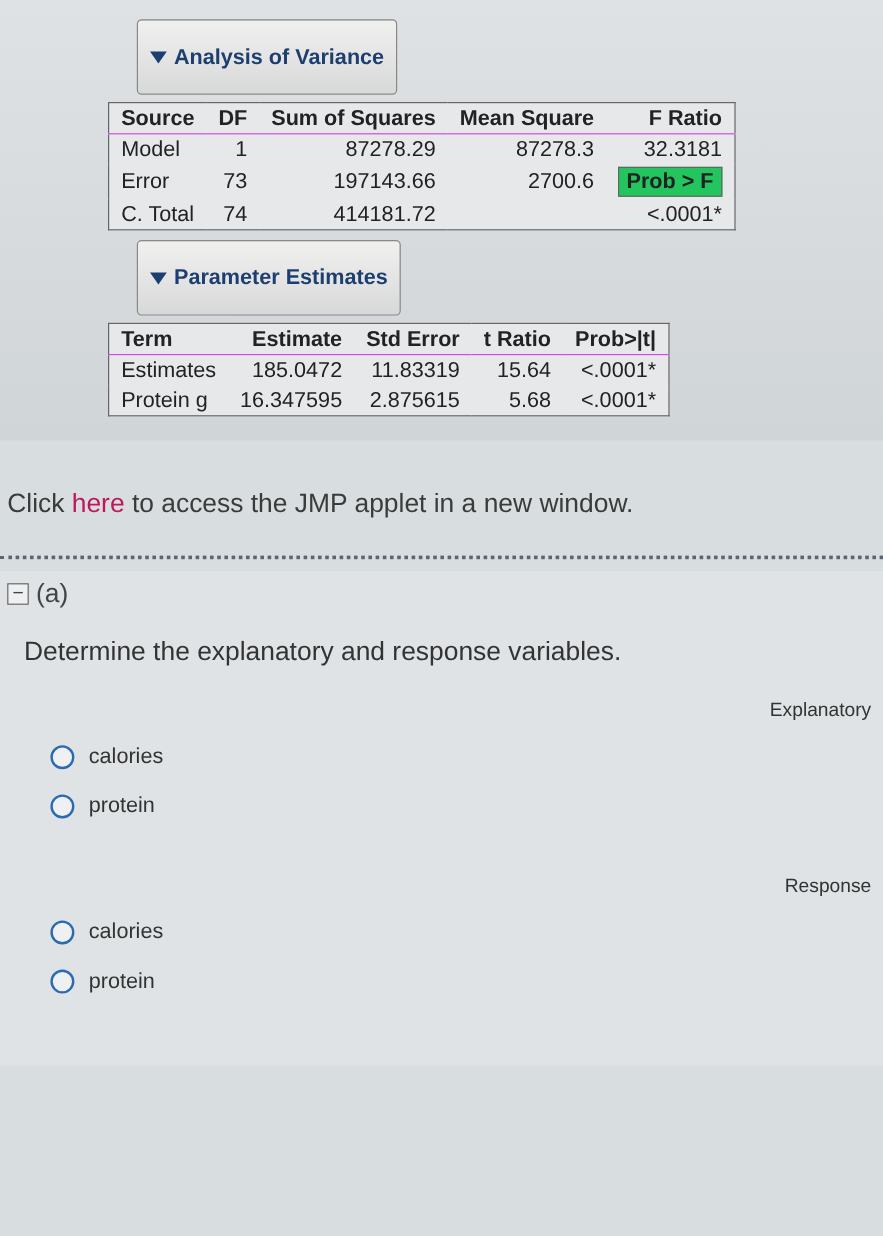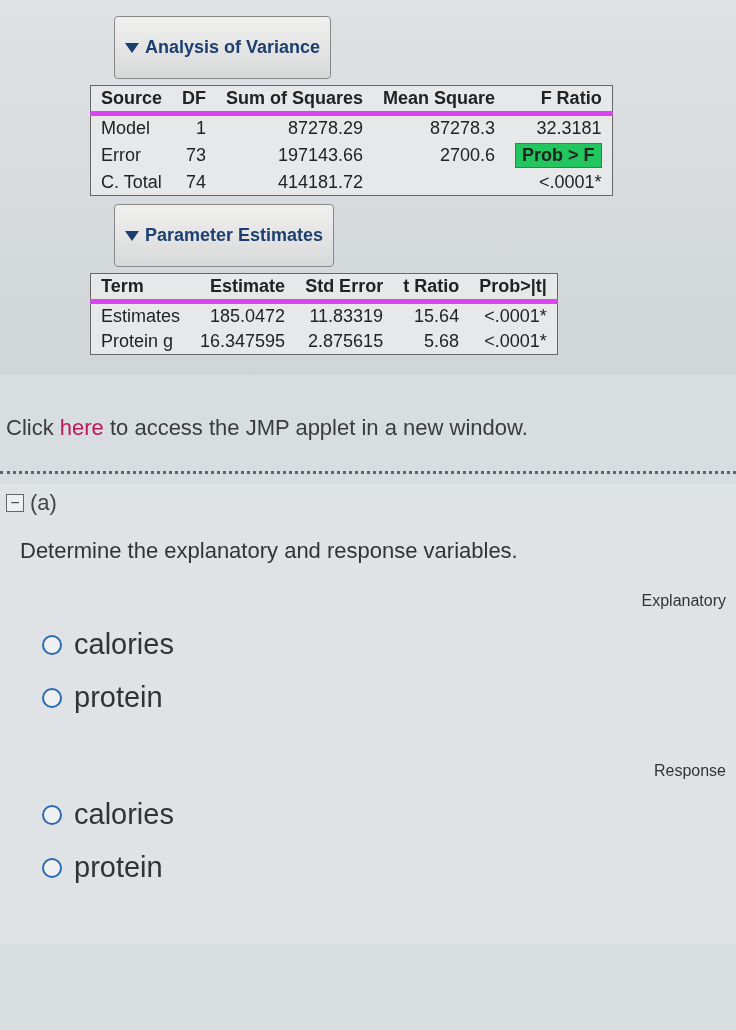--- a/index.html
+++ b/index.html
@@ -41,21 +41,21 @@
     margin-left: 0;
     border: 1px solid #666;
   }
   table.jmp th, table.jmp td {
     padding: 2px 10px;
     border: 0;
     font-weight: normal;
   }
   table.jmp thead th {
     font-weight: bold;
-    border-bottom: 5px solid #d946ef;
+    border-bottom: 1px solid #d946ef;
     text-align: right;
     white-space: nowrap;
   }
   table.jmp thead th:first-child { text-align: left; }
   table.jmp td.l { text-align: left; }
   table.jmp td.r { text-align: right; }
   .boxed {
     border: 1px solid #666;
     padding: 1px 6px;
     font-weight: bold;
@@ -108,21 +108,21 @@
   .group-label {
     margin: 0 0 18px 16px;
     font-size: 16px;
     text-align: right;
   }
   .radio-row {
     display: flex;
     align-items: center;
     gap: 12px;
     margin: 0 0 20px 36px;
-    font-size: 29px;
+    font-size: 18px;
   }
   .radio {
     width: 20px; height: 20px;
     border: 2px solid #2a6ab3;
     border-radius: 50%;
     background: #eef0f1;
     flex-shrink: 0;
   }
 </style>
 </head>

